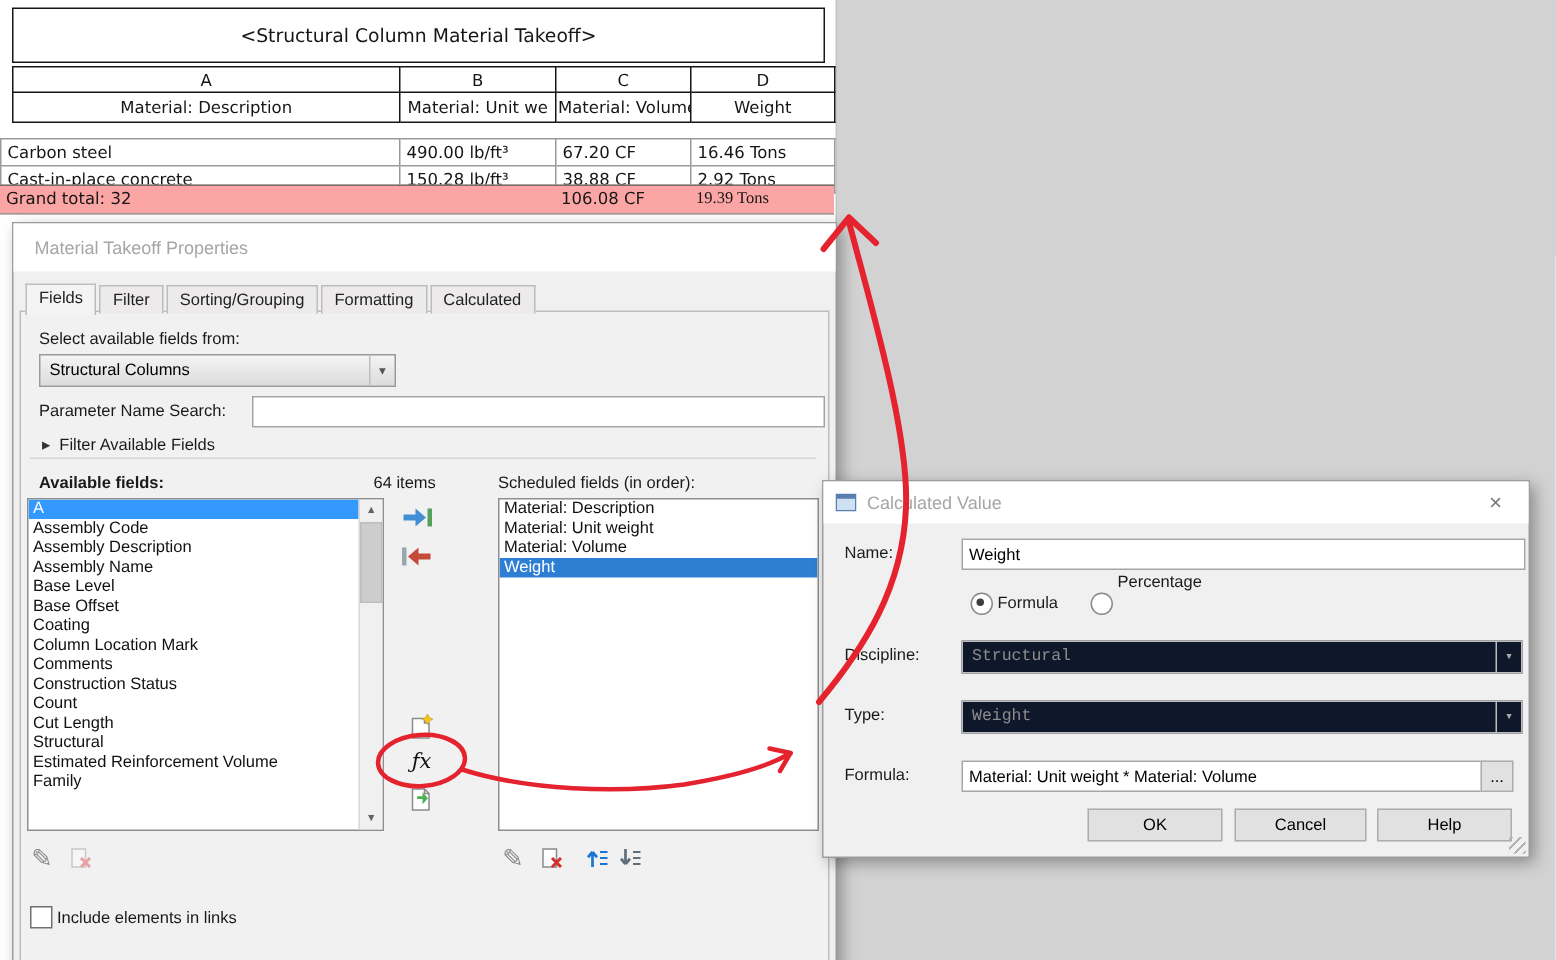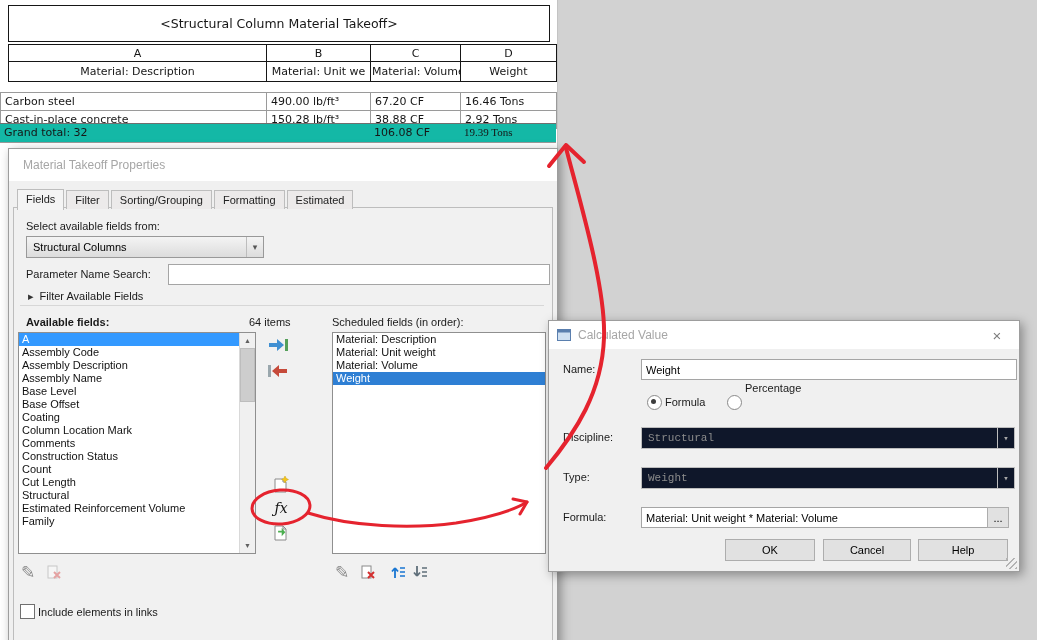--- a/index.html
+++ b/index.html
@@ -10,21 +10,21 @@
   
   .sched{font-family:"DejaVu Sans",sans-serif;color:#161616;}
   .sched-title{position:absolute;left:8px;top:5px;width:540px;height:35px;border:1px solid #161616;display:flex;align-items:center;justify-content:center;font-size:12.5px;background:#fff;}
   table.sgrid{border-collapse:collapse;table-layout:fixed;position:absolute;background:#fff;}
   table.sgrid td{overflow:hidden;white-space:nowrap;}
   .shead{left:8px;top:44px;width:540px;}
   .shead td{border:1px solid #161616;text-align:center;font-size:11px;height:14px;}
   .shead tr.names td{height:17px;}
   .sdata{left:0;top:92px;width:556px;}
   .sdata td{border:1px solid #9a9a9a;font-size:11px;height:15px;padding-left:4px;}
-  .grand{position:absolute;left:0;top:123px;width:556px;height:18px;background:#14b8a6;border-top:1px solid #6f6f6f;border-bottom:1px solid #9a9a9a;font-size:11px;}
+  .grand{position:absolute;left:0;top:123px;width:556px;height:18px;background:#fca5a5;border-top:1px solid #6f6f6f;border-bottom:1px solid #9a9a9a;font-size:11px;}
   .grand span{position:absolute;top:2px;white-space:nowrap;}
 
   
   .dlg{position:absolute;background:#f0f0f0;border:1px solid #9d9d9d;box-shadow:3px 3px 10px rgba(0,0,0,.35);}
   .dlg-title{display:flex;align-items:center;background:#fff;color:#a6a6a6;font-size:12px;}
   .lbl{position:absolute;font-size:11px;color:#1a1a1a;white-space:nowrap;}
   .tinput{position:absolute;border:1px solid #a5a5a5;background:#fff;font-size:11px;font-family:"Liberation Sans",sans-serif;padding:0 4px;}
   .combo{position:absolute;border:1px solid #999;background:linear-gradient(#f4f4f4,#dcdcdc);font-size:11px;display:flex;align-items:center;padding-left:6px;}
   .combo .arr{margin-left:auto;width:16px;text-align:center;color:#555;font-size:9px;border-left:1px solid #bdbdbd;align-self:stretch;display:flex;align-items:center;justify-content:center;}
   .combo.disabled{background:#0f172a;border-color:#bdbdbd;color:#8c8c8c;font-family:Liberation Mono, monospace;}
@@ -122,21 +122,21 @@
 
   <div class="dlg props">
     <div class="dlg-title">
       <span>Material Takeoff Properties</span>
     </div>
     <div class="tabs">
       <div class="tab active">Fields</div>
       <div class="tab">Filter</div>
       <div class="tab">Sorting/Grouping</div>
       <div class="tab">Formatting</div>
-      <div class="tab">Estimated</div>
+      <div class="tab">Calculated</div>
     </div>
     <div class="pane">
 
       <div class="lbl" style="left:12px;top:12px;">Select available fields from:</div>
 
       <div class="combo" style="left:12px;top:28px;width:230px;height:20px;">
         <span>Structural Columns</span>
         <span class="arr">▾</span>
       </div>
 

